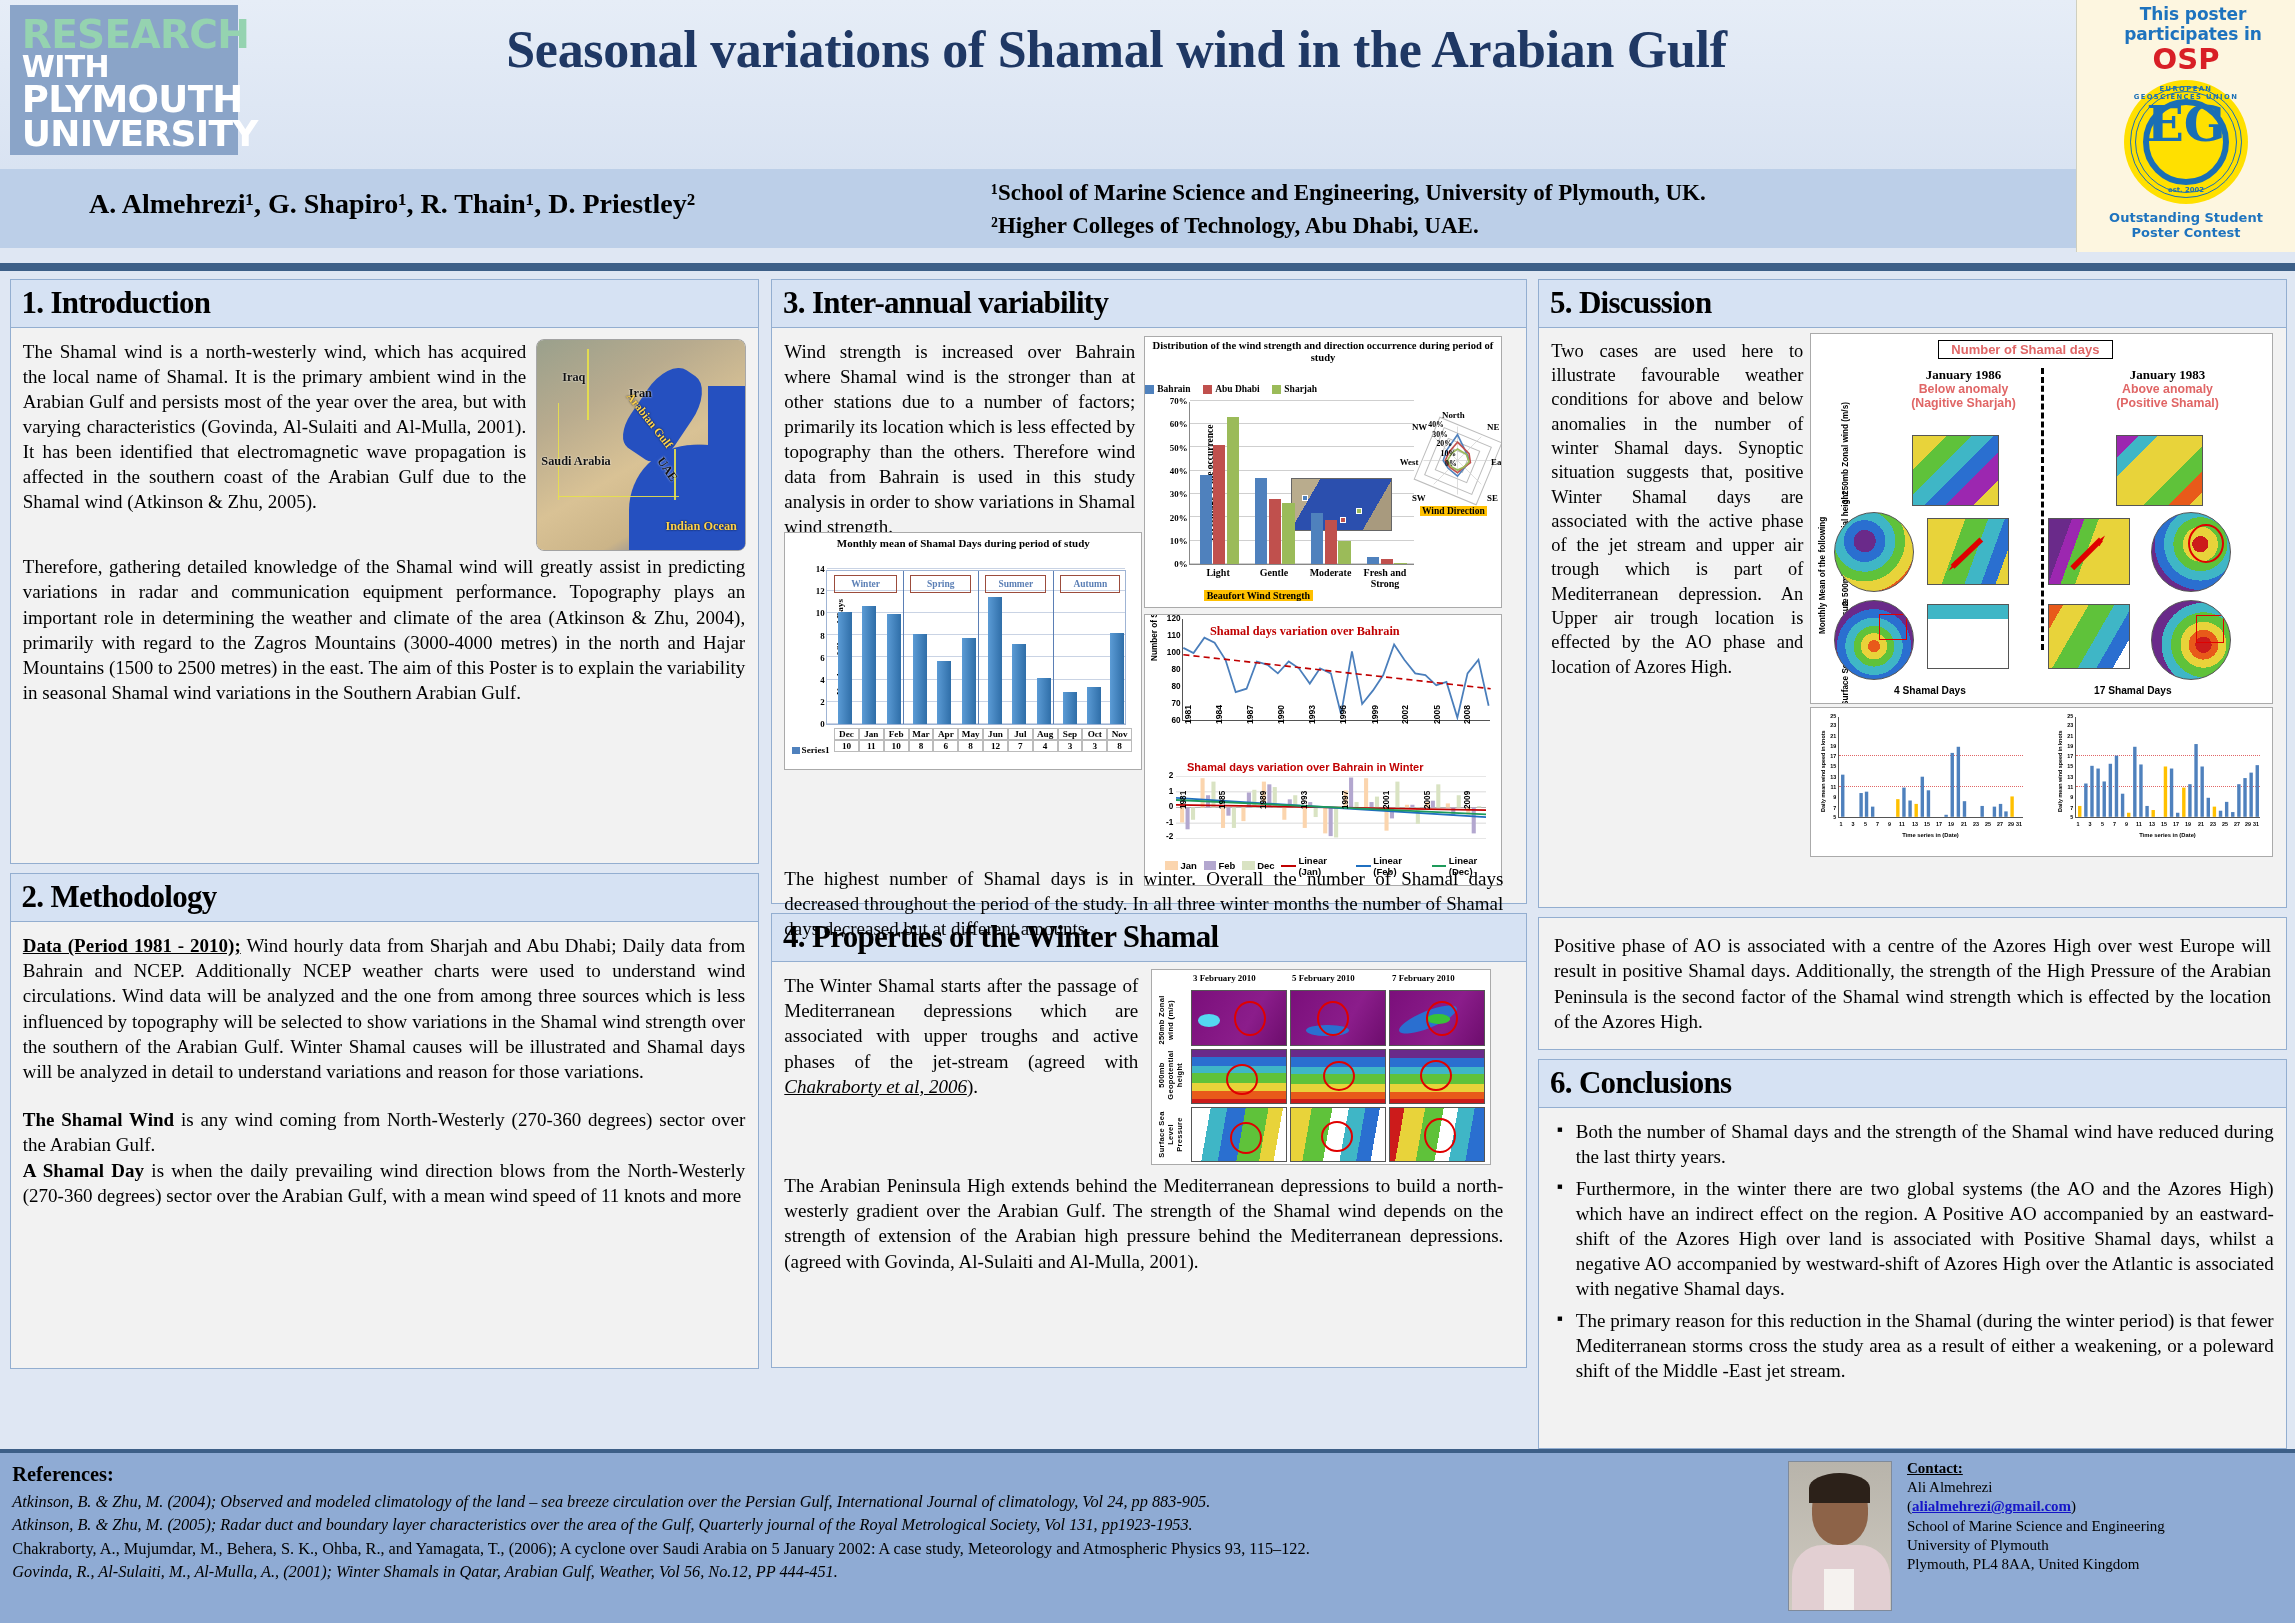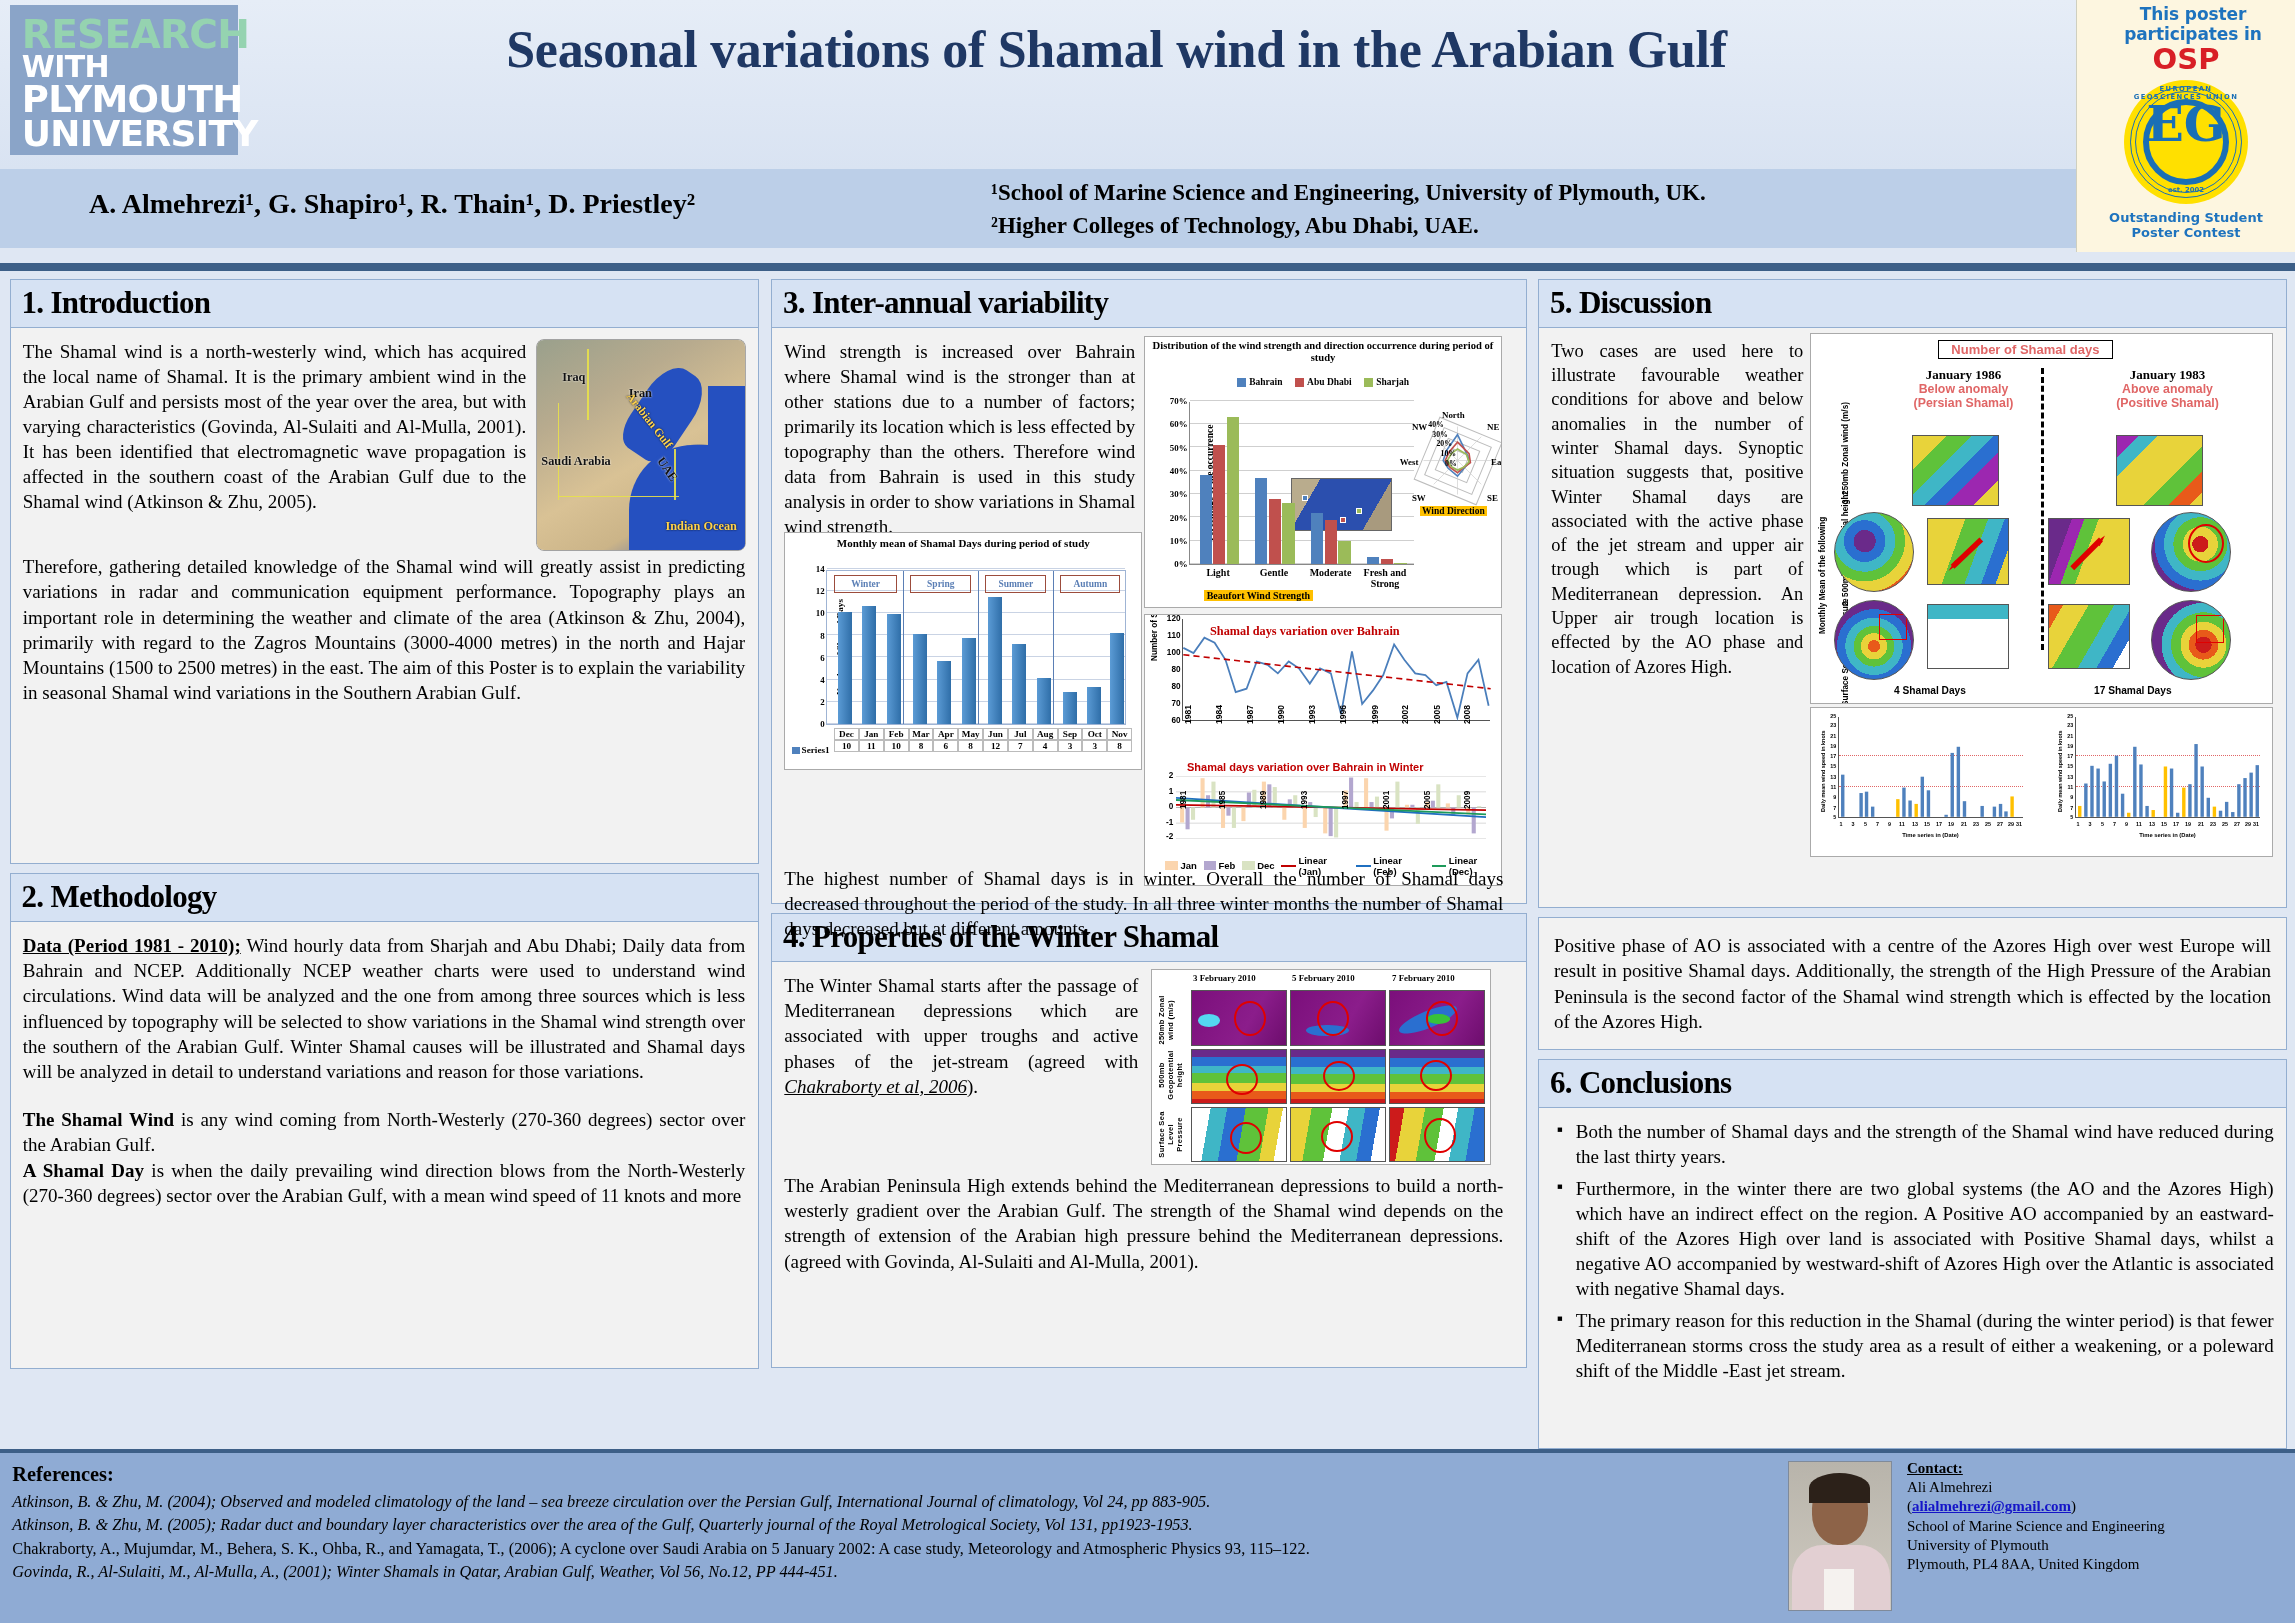--- a/index.html
+++ b/index.html
@@ -145,21 +145,21 @@
     background:#fff; border:0.7px solid #aaa; position:relative; overflow:hidden;
   }
   .fig-title {
     text-align:center; font-family:"Liberation Serif", serif; font-weight:bold;
     color:#000; line-height:1.1;
   }
 
   
   #fig-dist { width:358px; height:272px; }
   #fig-dist .fig-title { font-size:10.6px; padding:3.4px 4.1px 1.4px; }
-  .legend-row { display:flex; justify-content:center; gap:12.3px; margin-top:12px; }
+  .legend-row { display:flex; justify-content:flex-start; gap:12.3px; margin-top:19px; }
   .legend-item { display:flex; align-items:center; gap:3.4px;
                  font-family:"Liberation Serif", serif; font-weight:bold; font-size:9.5px; }
   .swatch { width:8.9px; height:8.9px; display:inline-block; }
   #dist-plot { position:absolute; left:44px; top:65px; width:225px; height:163px;
                border-left:1.1px solid #888; border-bottom:1.1px solid #888; }
   #dist-plot .gl { position:absolute; left:0; right:0; height:0.7px; background:#cfcfcf; }
   .ylab-dist { position:absolute; left:-27px; width:24.5px; text-align:right;
                font-family:"Liberation Serif", serif; font-weight:bold; font-size:8.9px; }
   .dist-axis-title {
     position:absolute; left:-39px; top:50%; transform:translateY(-50%) rotate(-90deg);
@@ -808,21 +808,21 @@
       <div class="fig" id="fig-disc" style="position:absolute; left:271px; top:5.4px;">
         <div id="nsd-tag">Number of Shamal days</div>
         <div class="disc-rowlab" style="left:6.8px; top:300px;">Monthly Mean of the following</div>
         <div class="disc-rowlab" style="left:30px; top:170px;">3.  250mb Zonal wind (m/s)</div>
         <div class="disc-rowlab" style="left:30px; top:272px;">2.  500mb Geopotential height</div>
         <div class="disc-rowlab" style="left:30px; top:381px;">1.  Surface Sea Level Pressure</div>
 
         <div class="case-head" style="left:71px; top:33px;">
           <div class="case-month">January 1986</div>
           <div class="case-anom">Below anomaly</div>
-          <div class="case-anom">(Persian Shamal)</div>
+          <div class="case-anom">(Nagitive Sharjah)</div>
         </div>
         <div class="case-head" style="left:275px; top:33px;">
           <div class="case-month">January 1983</div>
           <div class="case-anom">Above anomaly</div>
           <div class="case-anom">(Positive Shamal)</div>
         </div>
         <div id="dash-div"></div>
 
         <div class="mini" style="left:101px;top:101px;width:87px;height:71px;background:linear-gradient(135deg,#e8d33a 0 22%,#5fc23a 22% 38%,#3fb6c6 38% 52%,#2a6fd0 52% 66%,#9c27b0 66% 84%,#e8d33a 84% 100%);"></div>
         <div class="mini" style="left:305px;top:101px;width:87px;height:71px;background:linear-gradient(135deg,#9c27b0 0 14%,#3fb6c6 14% 26%,#e8d33a 26% 62%,#5fc23a 62% 78%,#e85a1a 78% 92%,#e8d33a 92% 100%);"></div>

